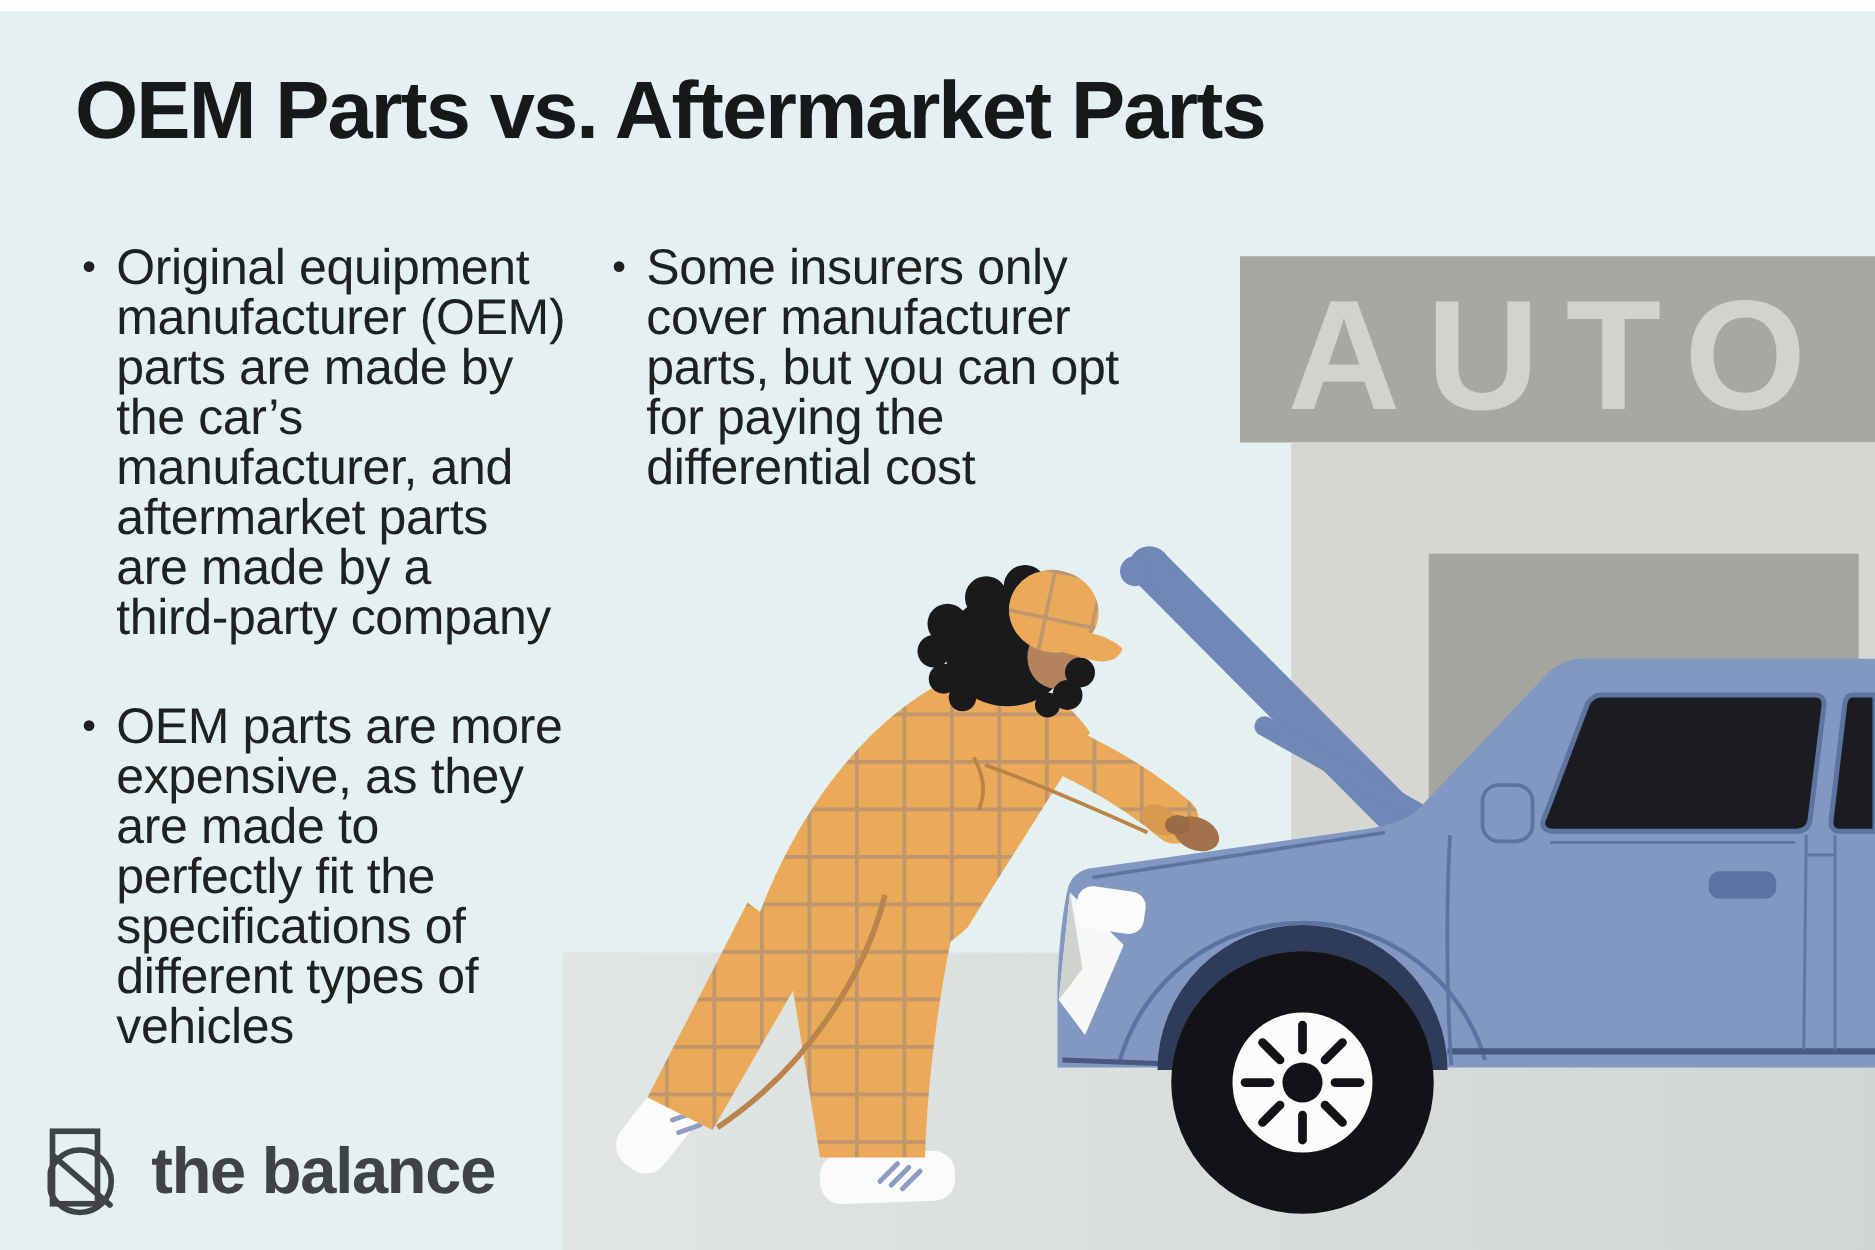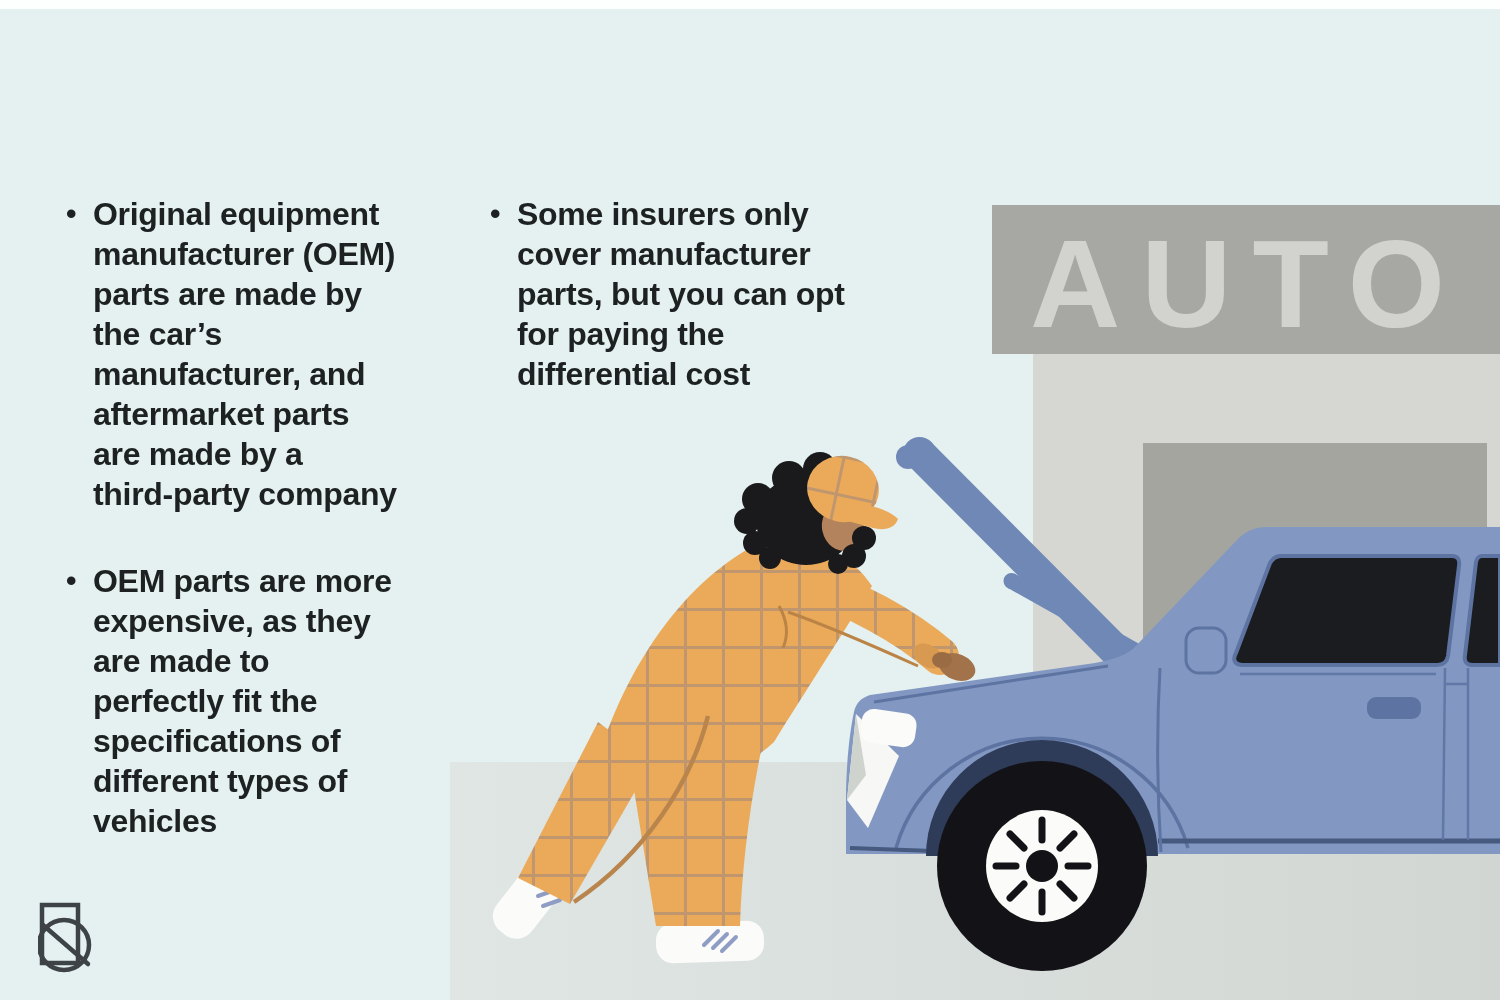--- a/index.html
+++ b/index.html
@@ -11,40 +11,41 @@
   }
   .top-strip{position:absolute;left:0;top:0;width:1500px;height:9px;background:#fdfefe;}
   .title{
     position:absolute;left:60px;top:50px;margin:0;
     font-size:65px;font-weight:700;letter-spacing:-1.5px;color:#15191a;
     white-space:nowrap;
   }
   .bullet{position:absolute;display:flex;align-items:flex-start;}
   .bullet .dot{font-size:30px;font-weight:700;line-height:40px;width:27px;flex:0 0 27px;}
   .bullet .bullet-text{
-    margin:0;font-size:32px;font-weight:700;line-height:40px;letter-spacing:-0.3px;
+    margin:0;font-size:40px;font-weight:400;line-height:40px;letter-spacing:-0.3px;
     white-space:pre-line;width:400px;
   }
   .b1{left:66px;top:194px;}
   .b2{left:66px;top:561px;}
   .b3{left:490px;top:194px;}
   .illustration{position:absolute;left:0;top:0;width:1500px;height:1000px;}
   .logo{position:absolute;left:38px;top:901px;display:flex;align-items:center;}
   .logo-text{
     font-size:52px;font-weight:700;color:#3e4347;letter-spacing:-1px;
     margin-left:21px;white-space:nowrap;
   }
 </style>
 </head>
 <body>
 
 <div class="stage">
 
   <div class="top-strip"></div>
 
+  <h1 class="title">OEM Parts vs. Aftermarket Parts</h1>
 
   <div class="bullet b1">
     <span class="dot">•</span>
     <p class="bullet-text">Original equipment
 manufacturer (OEM)
 parts are made by
 the car’s
 manufacturer, and
 aftermarket parts
 are made by a
@@ -211,15 +212,16 @@
   </svg>
 
   <div class="logo">
     <svg width="62" height="72" viewBox="0 0 62 72">
       <g fill="none" stroke="#3e4347" stroke-width="4.5" stroke-linecap="round">
         <rect x="4" y="4" width="36" height="58" fill="none"></rect>
         <circle cx="26" cy="44" r="25"></circle>
         <line x1="5" y1="24" x2="50" y2="63"></line>
       </g>
     </svg>
+    <span class="logo-text">the balance</span>
   </div>
 
 </div>
 
 </body></html>

